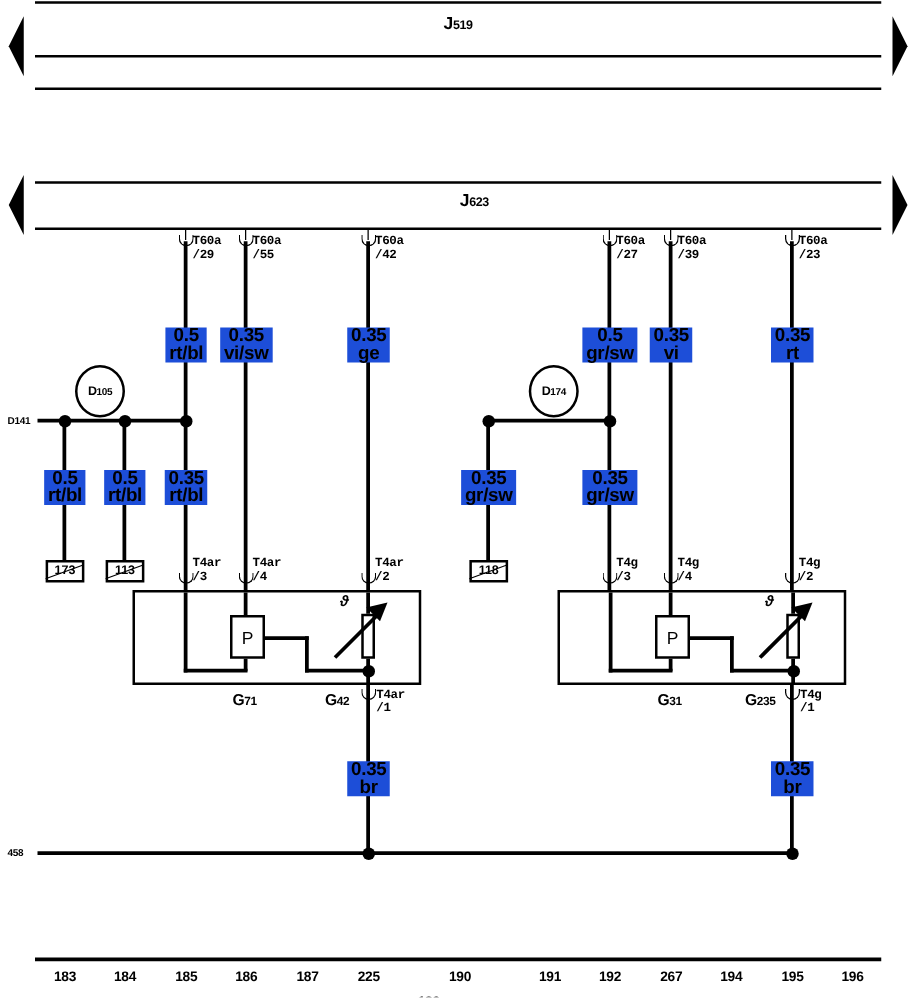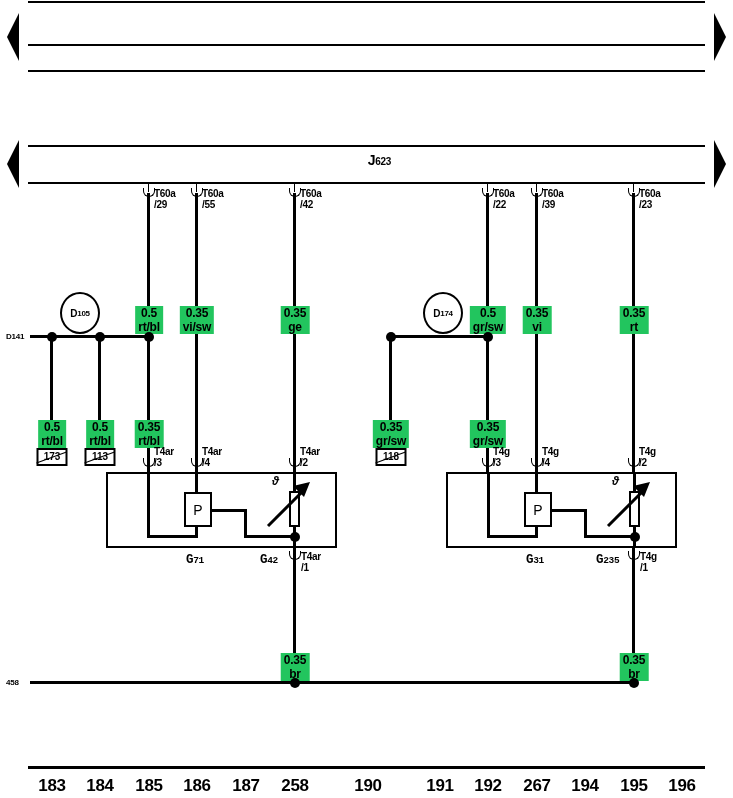--- a/index.html
+++ b/index.html
@@ -17,54 +17,57 @@
   .arrow-r{position:absolute;width:0;height:0;border-top:24px solid transparent;
     border-bottom:24px solid transparent;border-left:12px solid #000;}
   
   .cup{position:absolute;width:10px;height:8px;border:1.5px solid #000;border-top:none;
     border-radius:0 0 7px 7px;}
   
   .bus-label{position:absolute;left:0;width:100%;text-align:center;font-weight:700;
     font-size:14px;letter-spacing:-0.3px;}
   .sub{font-size:10px;font-weight:700;}
   .term-label{position:absolute;font-size:10px;font-weight:700;line-height:11px;
-    letter-spacing:-0.3px;white-space:nowrap;}
+    letter-spacing:-0.3px;white-space:nowrap;font-family:Liberation Mono, monospace;}
   .wire-label{position:absolute;transform:translateX(-50%);text-align:center;
-    font-size:12px;font-weight:700;line-height:14px;background:#22c55e;padding:0 3px;
-    letter-spacing:-0.2px;white-space:nowrap;margin-top:44px;}
+    font-size:15px;font-weight:700;line-height:14px;background:#1d4ed8;padding:0 3px;
+    letter-spacing:-0.2px;white-space:nowrap;}
   .margin-label{position:absolute;font-size:8px;font-weight:700;letter-spacing:-0.2px;}
   .circle{position:absolute;width:36px;height:38px;border:2px solid #000;border-radius:50%;
     background:#fff;display:flex;align-items:center;justify-content:center;
     font-size:10px;font-weight:700;letter-spacing:-0.3px;}
   .circle .sub{font-size:8px;}
   .gbox{position:absolute;transform:translateX(-50%);width:27px;height:14px;
     border:2px solid #000;background:#fff;text-align:center;font-size:10px;
     font-weight:700;line-height:14px;}
   .gbox .hatch{position:absolute;left:-3px;top:7px;width:32px;height:1px;background:#000;
     transform:rotate(-20deg);}
   .sensor-box{position:absolute;width:231px;height:76px;border:2.5px solid #000;
     box-sizing:border-box;}
   .pbox{position:absolute;width:28px;height:35px;border:2.5px solid #000;
     box-sizing:border-box;background:#fff;display:flex;align-items:center;
     justify-content:center;font-size:14px;font-weight:500;}
   .therm{position:absolute;width:11px;height:36px;border:2px solid #000;
     box-sizing:border-box;background:#fff;}
   .theta{position:absolute;font-size:12px;font-weight:700;font-style:italic;}
   .g-label{position:absolute;font-size:12.5px;font-weight:700;letter-spacing:-0.3px;
-    white-space:nowrap;font-family:Liberation Mono, monospace;}
+    white-space:nowrap;}
   .g-label .sub{font-size:9.5px;}
-  .track-num{position:absolute;transform:translateX(-50%);font-size:17px;
+  .track-num{position:absolute;transform:translateX(-50%);font-size:11px;
     font-weight:700;letter-spacing:-0.3px;}
 </style>
 </head>
 <body>
 
 <div class="diagram">
 
   <div class="hl2" style="left:28px;top:1px;width:677px;"></div>
+  <div class="bus-label" style="top:10px;">
+    <span>J</span><span class="sub">519</span>
+  </div>
   <div class="hl2" style="left:28px;top:44px;width:677px;"></div>
   <div class="hl2" style="left:28px;top:70px;width:677px;"></div>
   <div class="arrow-l" style="left:7px;top:13px;"></div>
   <div class="arrow-r" style="left:714px;top:13px;"></div>
 
   <div class="hl2" style="left:28px;top:145px;width:677px;"></div>
   <div class="bus-label" style="top:152px;padding-left:13px;">
     <span>J</span><span class="sub">623</span>
   </div>
   <div class="hl2" style="left:28px;top:182px;width:677px;"></div>
@@ -91,21 +94,21 @@
   <div class="term-label" style="left:202px;top:188px;">
     <div>T60a</div>
     <div>/55</div>
   </div>
   <div class="term-label" style="left:300px;top:188px;">
     <div>T60a</div>
     <div>/42</div>
   </div>
   <div class="term-label" style="left:493px;top:188px;">
     <div>T60a</div>
-    <div>/22</div>
+    <div>/27</div>
   </div>
   <div class="term-label" style="left:542px;top:188px;">
     <div>T60a</div>
     <div>/39</div>
   </div>
   <div class="term-label" style="left:639px;top:188px;">
     <div>T60a</div>
     <div>/23</div>
   </div>
 
@@ -311,21 +314,21 @@
   <div class="hw3" style="left:30px;top:681px;width:605px;"></div>
   <div class="dot" style="left:290px;top:678px;"></div>
   <div class="dot" style="left:629px;top:678px;"></div>
 
   <div class="hw3" style="left:28px;top:766px;width:677px;"></div>
   <div class="track-num" style="left:52px;top:776px;">183</div>
   <div class="track-num" style="left:100px;top:776px;">184</div>
   <div class="track-num" style="left:149px;top:776px;">185</div>
   <div class="track-num" style="left:197px;top:776px;">186</div>
   <div class="track-num" style="left:246px;top:776px;">187</div>
-  <div class="track-num" style="left:295px;top:776px;">258</div>
+  <div class="track-num" style="left:295px;top:776px;">225</div>
   <div class="track-num" style="left:343px;top:796px;">189</div>
   <div class="track-num" style="left:368px;top:776px;">190</div>
   <div class="track-num" style="left:440px;top:776px;">191</div>
   <div class="track-num" style="left:488px;top:776px;">192</div>
   <div class="track-num" style="left:537px;top:776px;">267</div>
   <div class="track-num" style="left:585px;top:776px;text-align:center;">194</div>
   <div class="track-num" style="left:634px;top:776px;">195</div>
   <div class="track-num" style="left:682px;top:776px;">196</div>
 
 </div>

